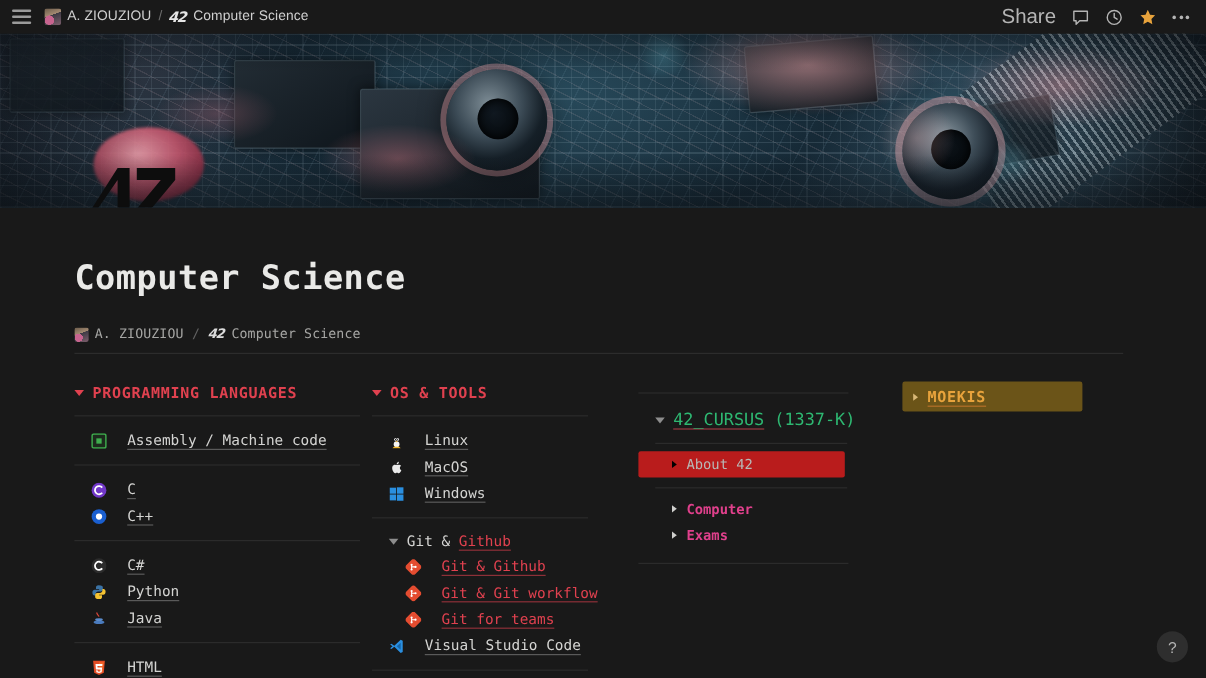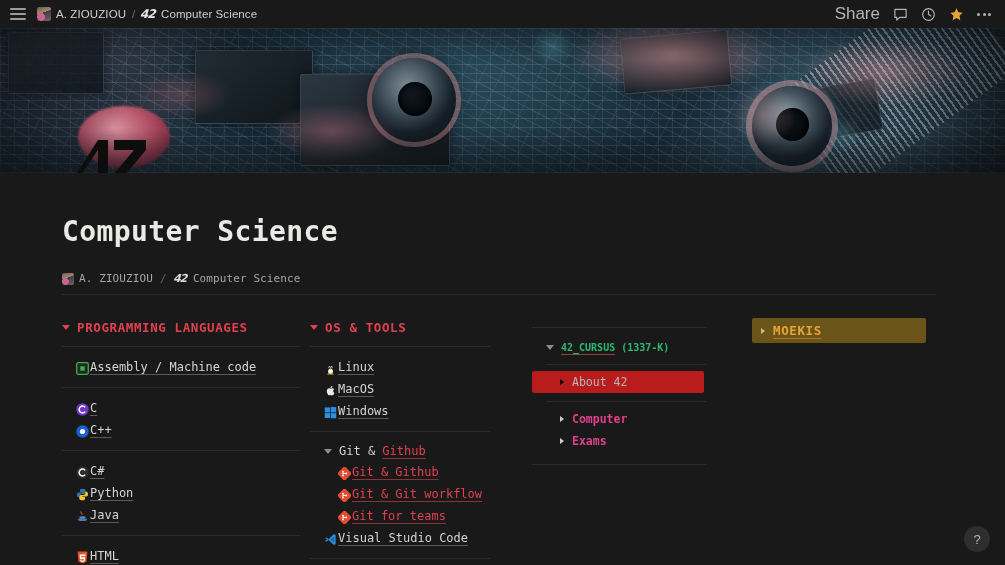--- a/index.html
+++ b/index.html
@@ -204,21 +204,21 @@
     border-bottom: none;
   }
   .tri.dim { color: #8d8d8d; }
 
   .divider { height: 1px; background: #2b2b2b; margin: 9px 0 9px 0; }
   .col.c1 .divider { width: 238px; }
   .col.c2 .divider { width: 180px; }
   .col.c3 .divider { width: 175px; }
 
   .item {
-    display: flex; align-items: center; gap: 1px;
+    display: flex; align-items: center; gap: 17px;
     padding: 4px 0 4px 14px;
     cursor: pointer;
   }
   .item .lbl {
     font-family: "DejaVu Sans Mono", monospace;
     font-size: 12px; color: #d4d4d2;
     text-decoration: underline;
     text-decoration-color: #5a5a5a;
     text-underline-offset: 3px;
     white-space: nowrap;
@@ -239,21 +239,21 @@
     text-decoration: underline; text-decoration-color: #8d3038; text-underline-offset: 3px;
   }
 
   
   .cursus-head {
     display: flex; align-items: center; gap: 7px;
     padding: 3px 0 3px 14px; margin-top: 11px; cursor: pointer;
   }
   .cursus-head .lbl {
     font-family: "DejaVu Sans Mono", monospace;
-    font-size: 10px; font-weight: bold; color: #2eb872; white-space: nowrap;
+    font-size: 14px; font-weight: normal; color: #2eb872; white-space: nowrap;
   }
   .cursus-head .lbl u { text-decoration: underline; text-decoration-color: #9a3b43; text-underline-offset: 3px; }
   .sub-divider { height: 1px; background: #2b2b2b; margin: 8px 0 6px 14px; width: 160px; }
   .subitem {
     display: flex; align-items: center; gap: 8px;
     padding: 4px 0 4px 28px; cursor: pointer;
   }
   .subitem.hl { background: #b91c1c; border-radius: 2px; width: 172px; }
   .subitem .lbl {
     font-family: "DejaVu Sans Mono", monospace; font-size: 11.5px;
@@ -266,21 +266,21 @@
     padding: 3px 0 3px 14px; margin-top: 8px; cursor: pointer;
   }
   .cert-head .lbl {
     font-family: "DejaVu Sans Mono", monospace;
     font-size: 12.5px; font-weight: bold; color: #2eb872; letter-spacing: .5px;
   }
 
   .moekis {
     display: flex; align-items: center; gap: 8px;
     background: #6b5418; border-radius: 2px;
-    padding: 5px 9px; width: 174px; cursor: pointer;
+    padding: 5px 9px; width: 150px; cursor: pointer;
   }
   .moekis .lbl {
     font-family: "DejaVu Sans Mono", monospace;
     font-size: 12.5px; font-weight: bold; color: #e8a33c;
     letter-spacing: .6px;
     text-decoration: underline; text-decoration-color: #b5702a; text-underline-offset: 3px;
   }
   .moekis .tri { color: #d9b877; }
 
   .help-btn {

